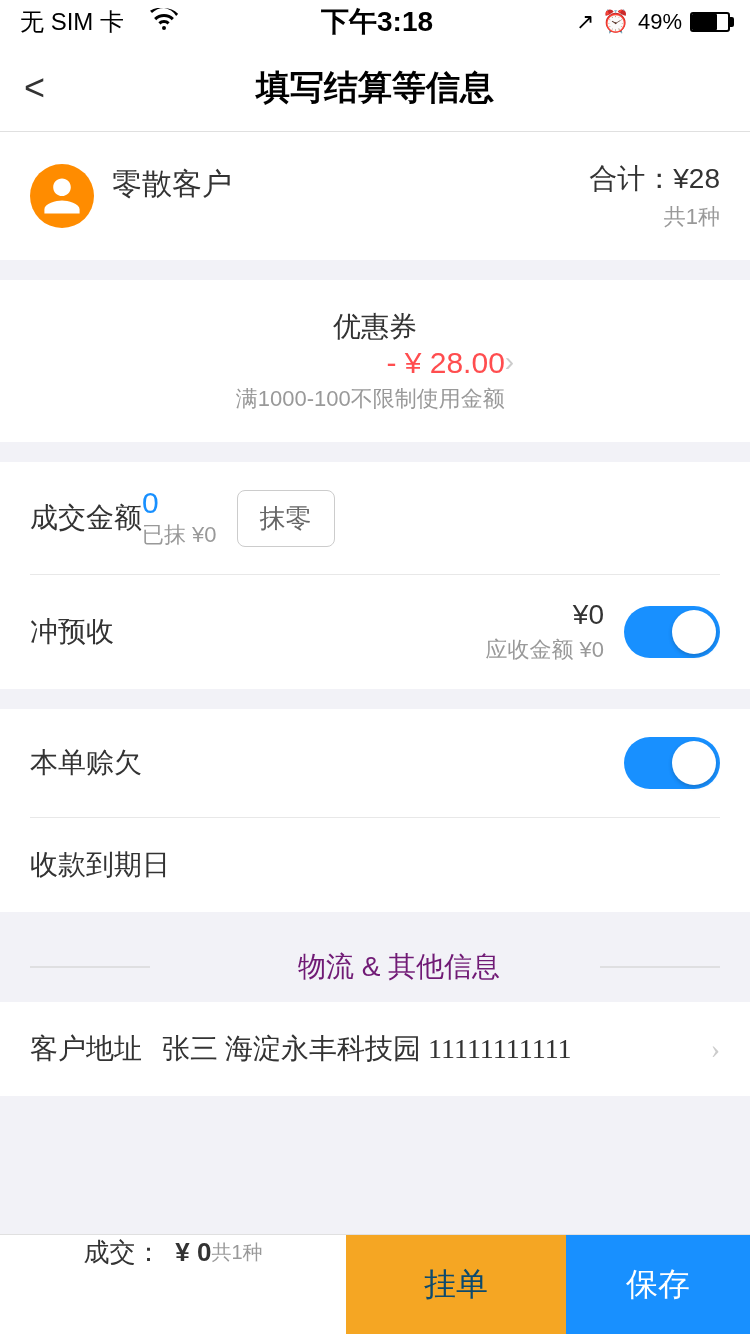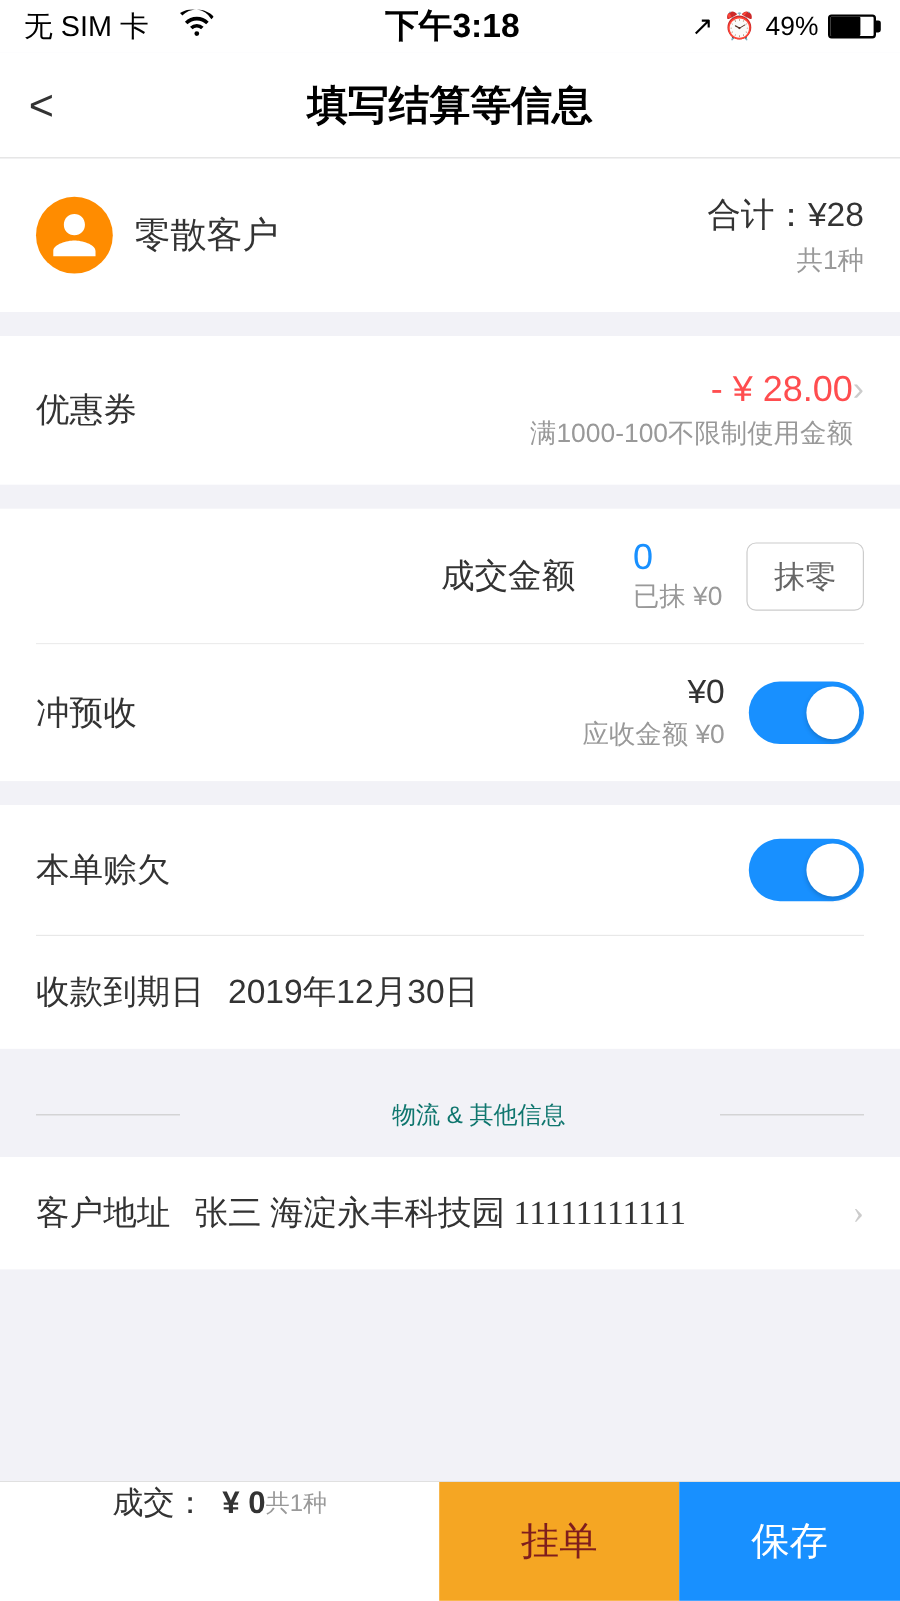--- a/index.html
+++ b/index.html
@@ -75,21 +75,21 @@
     }
 
     
     .customer-row {
       background: #fff;
       padding: 28px 30px;
       display: flex;
       align-items: center;
       justify-content: space-between;
     }
-    .customer-left { display: flex; align-items: center; gap: 18px; }
+    .customer-left { display: flex; align-items: flex-start; gap: 18px; }
     .avatar {
       width: 64px; height: 64px; border-radius: 50%;
       background: #ff8c00; display: flex; align-items: center; justify-content: center;
       overflow: hidden;
     }
     .avatar svg { width: 44px; height: 44px; fill: #fff; }
     .customer-name { font-size: 30px; color: #333; font-weight: 500; }
     .customer-right { text-align: right; }
     .total-amount { font-size: 28px; color: #333; }
     .total-count { font-size: 22px; color: #999; margin-top: 4px; }
@@ -101,35 +101,35 @@
       margin: 0 30px;
     }
 
     
     .coupon-row {
       background: #fff;
       padding: 28px 30px;
       display: flex;
       align-items: center;
       justify-content: space-between;
+      flex-direction: column;
     }
     .row-label { font-size: 28px; color: #333; }
     .coupon-right { display: flex; align-items: flex-start; }
     .coupon-discount { font-size: 30px; color: #ff4d4f; font-weight: 500; text-align: right; }
     .coupon-desc { font-size: 22px; color: #999; margin-top: 4px; text-align: right; }
     .chevron-icon { font-size: 28px; color: #ccc; }
 
     
     .amount-row {
       background: #fff;
       padding: 24px 30px;
       display: flex;
       align-items: center;
-      justify-content: flex-end;
-      gap: 48px;
+      justify-content: flex-start;
     }
     .amount-right { display: flex; align-items: center; gap: 20px; }
     .amount-value { font-size: 30px; color: #1890ff; font-weight: 500; }
     .round-btn {
       border: 1px solid #ccc;
       background: #fff;
       border-radius: 8px;
       padding: 10px 22px;
       font-size: 26px;
       color: #666;
@@ -195,21 +195,21 @@
       content: '';
       position: absolute;
       top: 50%;
       transform: translateY(-50%);
       height: 1px;
       width: 120px;
       background: #ccc;
     }
     .logistics-header::before { left: 30px; }
     .logistics-header::after { right: 30px; }
-    .logistics-title { font-size: 20px; color: #0f766e; margin-left: 48px; }
+    .logistics-title { font-size: 28px; color: #701a75; margin-left: 48px; }
 
     
     .address-row {
       background: #fff;
       padding: 28px 30px;
       display: flex;
       align-items: center;
       justify-content: space-between;
       font-family: Liberation Serif, serif;
     }
@@ -235,24 +235,24 @@
       flex: 1;
       display: flex;
       flex-direction: row;
       justify-content: center;
       padding: 0 30px;
     }
     .bottom-deal { font-size: 26px; color: #333; }
     .bottom-deal-amount { font-size: 26px; font-weight: 600; color: #333; margin-left: 6px; }
     .bottom-count { font-size: 20px; color: #999; margin-top: 4px; }
     .btn-hold {
-      width: 200px;
+      width: 220px;
       background: #f5a623;
       display: flex; align-items: center; justify-content: center;
-      font-size: 32px; font-weight: 500; color: #7f1d1d; cursor: pointer;
+      font-size: 32px; font-weight: 500; color: #0c4a6e; cursor: pointer;
     }
     .btn-save {
       width: 184px;
       background: #1890ff;
       display: flex; align-items: center; justify-content: center;
       font-size: 32px; font-weight: 500; color: #fff; cursor: pointer;
     }
   </style>
 </head>
 <body>
@@ -351,21 +351,20 @@
     <span class="row-label">本单赊欠</span>
     <div class="toggle">
       <div class="toggle-knob"></div>
     </div>
   </div>
 
   <div class="divider"></div>
 
   <div class="duedate-row">
     <span class="duedate-label">收款到期日</span>
-    <span class="duedate-value">2019年12月30日</span>
   </div>
 </div>
 
 <div class="section-sep"></div>
 
 <div class="logistics-header">
   <span class="logistics-title">物流 &amp; 其他信息</span>
 </div>
 
 <div class="card">

